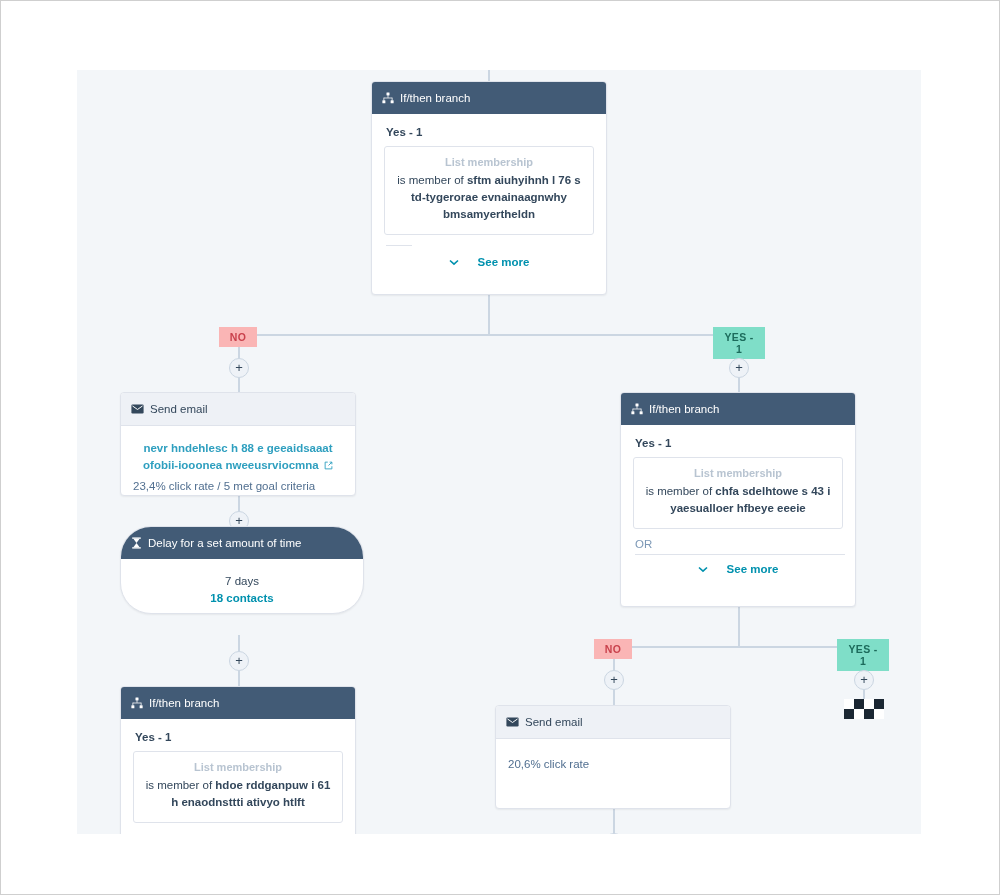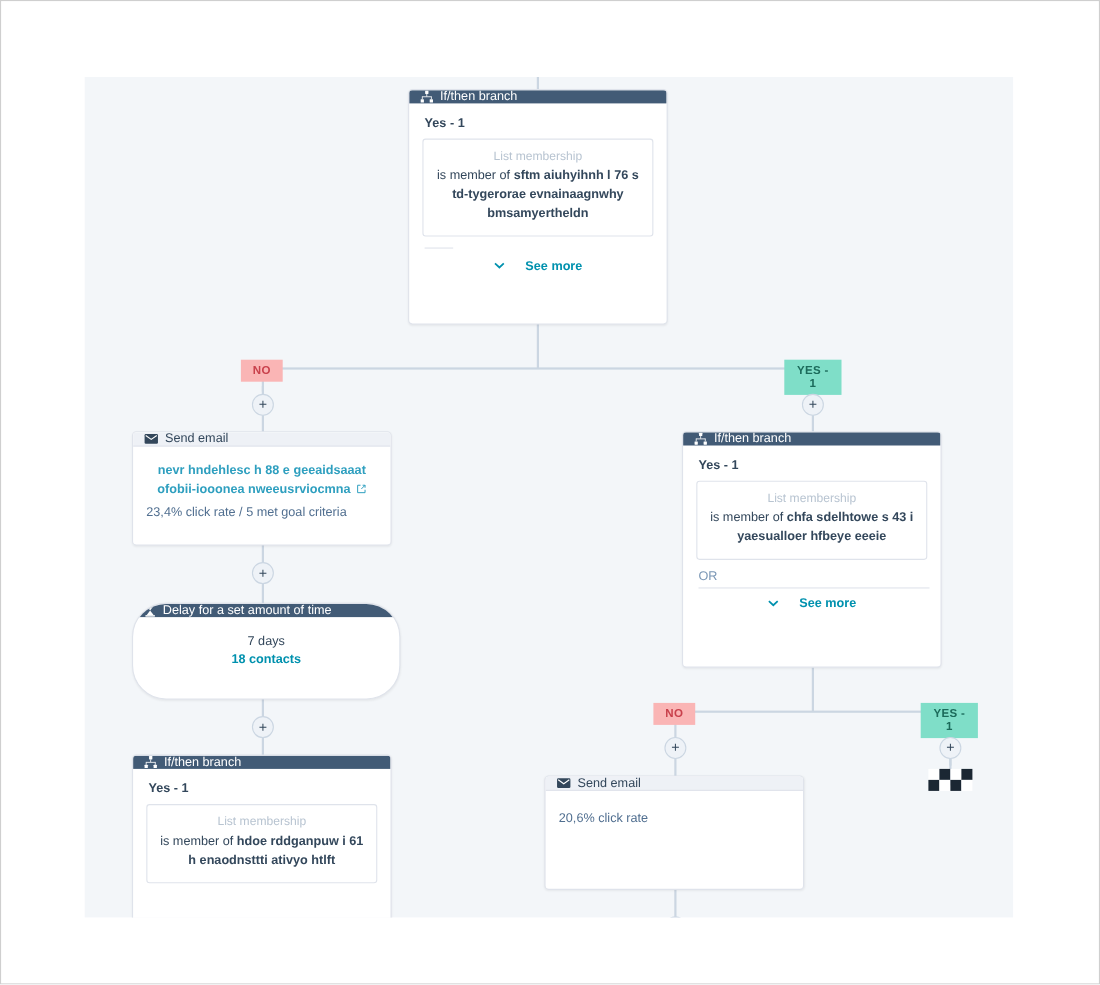--- a/index.html
+++ b/index.html
@@ -61,21 +61,21 @@
     border: 1px solid #dfe3eb;
     border-radius: 4px;
     box-sizing: border-box;
     box-shadow: 0 1px 2px rgba(0,0,0,0.06);
     overflow: hidden;
   }
   .node-header {
     display: flex;
     align-items: center;
     gap: 6px;
-    padding: 0 10px;
+    padding: 10px 10px;
     font-size: 11.5px;
     box-sizing: border-box;
   }
   .header-dark {
     background: #425b76;
     color: #ffffff;
   }
   .header-light {
     background: #eef1f6;
     color: #33475b;
@@ -96,20 +96,21 @@
     border: 1px solid #dfe3eb;
     border-radius: 3px;
     padding: 9px 10px 11px 10px;
     text-align: center;
     box-sizing: border-box;
   }
   .criteria-title {
     font-size: 11px;
     color: #b8c4d1;
     margin-bottom: 4px;
+    font-weight: bold;
   }
   .criteria-text {
     font-size: 11.5px;
     color: #33475b;
     line-height: 17px;
   }
   .criteria-text b { font-weight: bold; }
   .or-text {
     font-size: 11.5px;
     color: #7c98b6;
@@ -270,21 +271,21 @@
                 <path d="M10.5 1.5 L6 6"></path>
             </svg>
           </span>
         </div>
         <div class="email-stat">23,4% click rate / 5 met goal criteria</div>
       </div>
     </div>
 
     <div class="plus" style="left:152px; top:441px;">+</div>
 
-    <div class="node" style="left:43px; top:478px; width:244px; height:88px;border-radius:31px;">
+    <div class="node" style="left:43px; top:456px; width:244px; height:88px;border-radius:31px;">
       <div class="node-header header-dark">
         <span>
           <svg width="11" height="12" viewBox="0 0 12 14" fill="#ffffff">
             <rect x="1" y="0.5" width="10" height="1.6"></rect>
             <rect x="1" y="11.9" width="10" height="1.6"></rect>
             <path d="M2.4 2.1 H9.6 L6 7 Z"></path>
             <path d="M6 7 L9.6 11.9 H2.4 Z"></path>
           </svg>
         </span>
         <span>Delay for a set amount of time</span>

